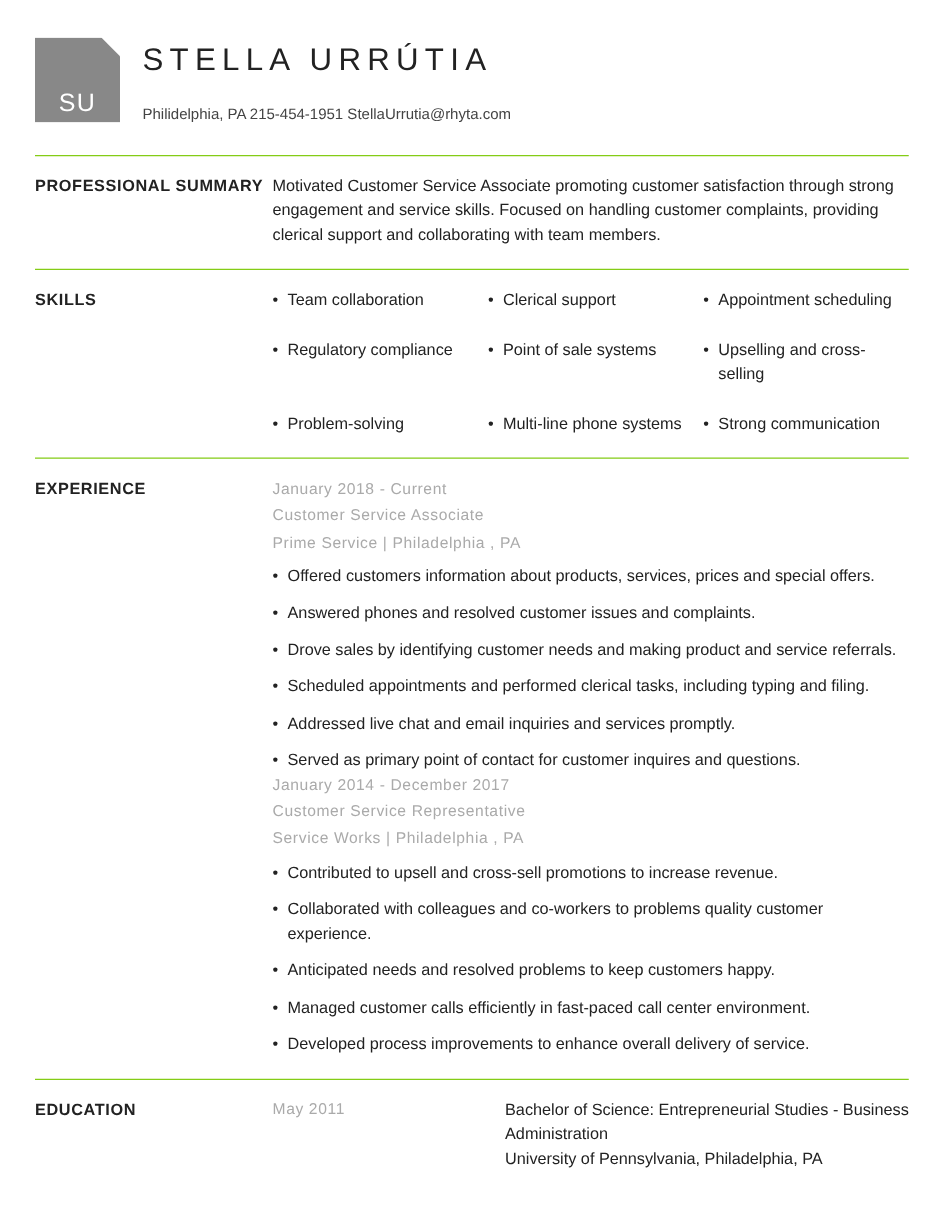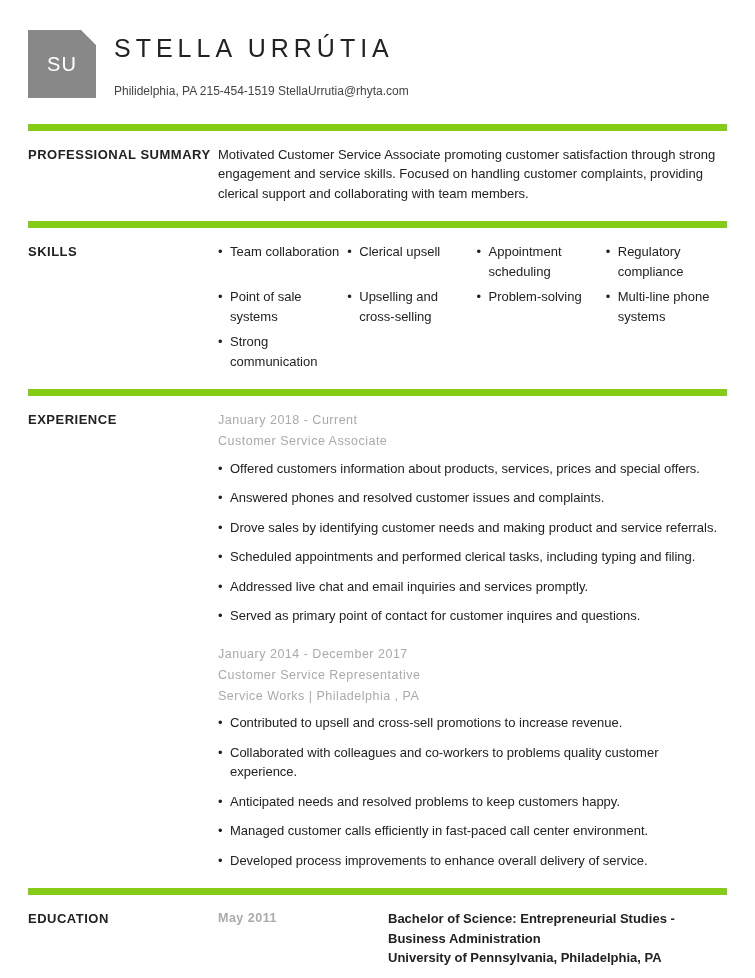--- a/index.html
+++ b/index.html
@@ -17,141 +17,140 @@
     align-items: flex-start;
     gap: 18px;
     margin-bottom: 24px;
   }
   .monogram {
     width: 68px;
     height: 68px;
     background: #888;
     color: #fff;
     display: flex;
-    align-items: center;
+    align-items: flex-end;
     justify-content: center;
     font-size: 20px;
     font-weight: 400;
     letter-spacing: 1px;
     position: relative;
     clip-path: polygon(0 0, 78% 0, 100% 22%, 100% 100%, 0 100%);
   }
   .name {
     font-size: 25px;
     font-weight: 400;
     letter-spacing: 5px;
     margin-bottom: 14px;
   }
   .contact {
     font-size: 12px;
     color: #444;
   }
   .section {
-    border-top: 7px solid #84cc16;
+    border-top: 1px solid #84cc16;
     padding: 14px 0 18px 0;
     display: flex;
   }
   .section:last-child { padding-bottom: 0; justify-content: center; }
   .section-label {
     flex: 0 0 190px;
     font-weight: 700;
     font-size: 13px;
     letter-spacing: 0.5px;
   }
   .section-body {
     flex: 1;
     font-size: 13px;
   }
   .skills-grid {
     display: grid;
-    grid-template-columns: repeat(4, 1fr);
-    gap: 6px 8px;
+    grid-template-columns: repeat(3, 1fr);
+    gap: 20px 8px;
   }
   .bullet-item {
     position: relative;
     padding-left: 12px;
   }
   .bullet-item::before {
     content: "•";
     position: absolute;
     left: 0;
     top: 0;
   }
   .job {
-    margin-bottom: 18px;
   }
   .job:last-child { margin-bottom: 0; }
   .job-meta {
     color: #aaa;
     font-size: 12.5px;
     letter-spacing: 0.5px;
     line-height: 1.7;
     margin-bottom: 6px;
   }
   .job-bullets .bullet-item {
     margin-bottom: 10px;
   }
   .job-bullets .bullet-item:last-child { margin-bottom: 0; }
   .edu-row {
     display: flex;
-    gap: 0;
-    font-weight: bold;
+    gap: 16px;
   }
   .edu-date {
     flex: 0 0 170px;
     color: #aaa;
     font-size: 12.5px;
     letter-spacing: 0.5px;
   }
   .edu-detail {
     flex: 1;
   }
 </style>
 </head>
 <body>
 
 <div class="header">
   <div class="monogram">
     <span>SU</span>
   </div>
   <div>
     <div class="name">STELLA URRÚTIA</div>
-    <div class="contact">Philidelphia, PA 215-454-1519 StellaUrrutia@rhyta.com</div>
+    <div class="contact">Philidelphia, PA 215-454-1951 StellaUrrutia@rhyta.com</div>
   </div>
 </div>
 
 <div class="section">
   <div class="section-label">PROFESSIONAL SUMMARY</div>
   <div class="section-body">Motivated Customer Service Associate promoting customer satisfaction through strong engagement and service skills. Focused on handling customer complaints, providing clerical support and collaborating with team members.</div>
 </div>
 
 <div class="section">
   <div class="section-label">SKILLS</div>
   <div class="section-body">
     <div class="skills-grid" id="skills-grid">
         <div class="bullet-item">Team collaboration</div>
-        <div class="bullet-item">Clerical upsell</div>
+        <div class="bullet-item">Clerical support</div>
         <div class="bullet-item">Appointment scheduling</div>
         <div class="bullet-item">Regulatory compliance</div>
         <div class="bullet-item">Point of sale systems</div>
         <div class="bullet-item">Upselling and cross-selling</div>
         <div class="bullet-item">Problem-solving</div>
         <div class="bullet-item">Multi-line phone systems</div>
         <div class="bullet-item">Strong communication</div>
       </div>
   </div>
 </div>
 
 <div class="section">
   <div class="section-label">EXPERIENCE</div>
   <div class="section-body" id="jobs">
       <div class="job">
         <div class="job-meta">
           <div>January 2018 - Current</div>
           <div>Customer Service Associate</div>
+          <div>Prime Service | Philadelphia , PA</div>
         </div>
         <div class="job-bullets">
           <div class="bullet-item">Offered customers information about products, services, prices and special offers.</div>
           <div class="bullet-item">Answered phones and resolved customer issues and complaints.</div>
           <div class="bullet-item">Drove sales by identifying customer needs and making product and service referrals.</div>
           <div class="bullet-item">Scheduled appointments and performed clerical tasks, including typing and filing.</div>
           <div class="bullet-item">Addressed live chat and email inquiries and services promptly.</div>
           <div class="bullet-item">Served as primary point of contact for customer inquires and questions.</div>
         </div>
       </div>

